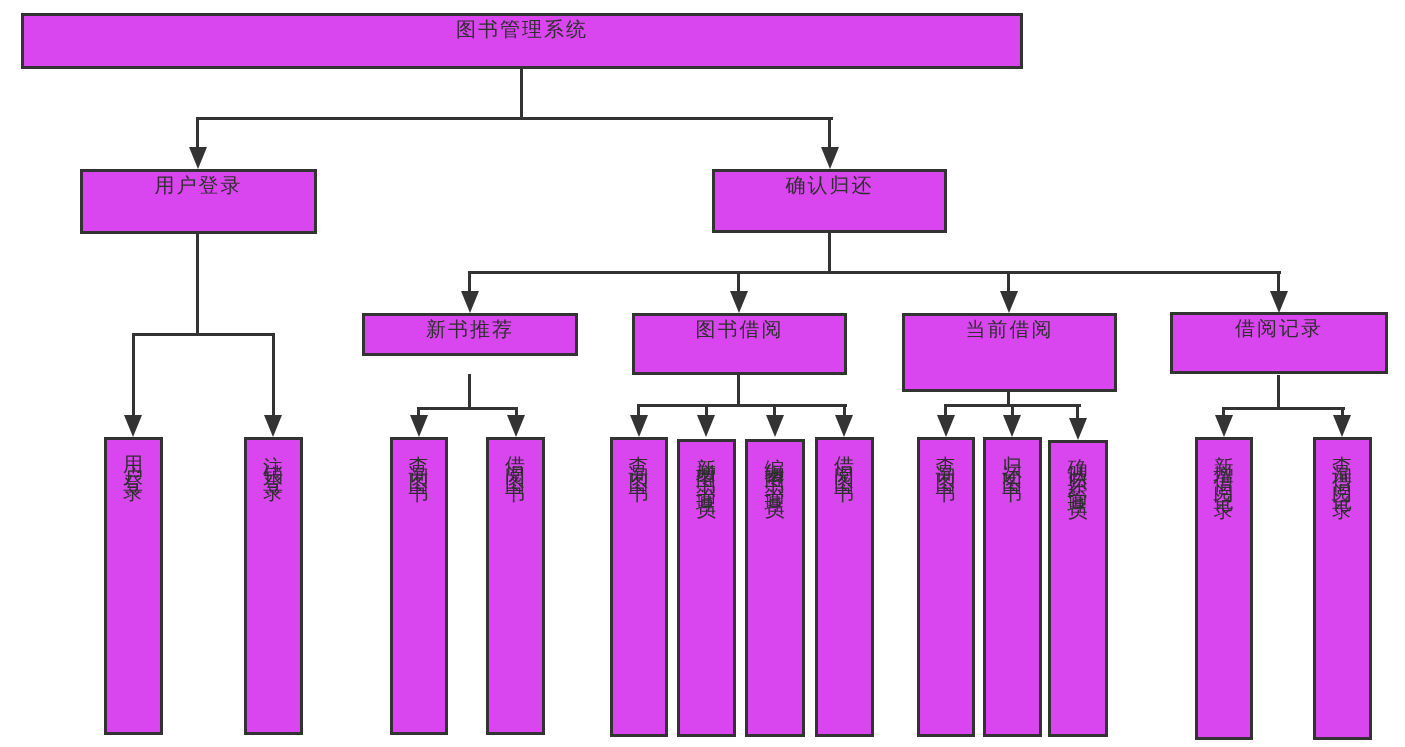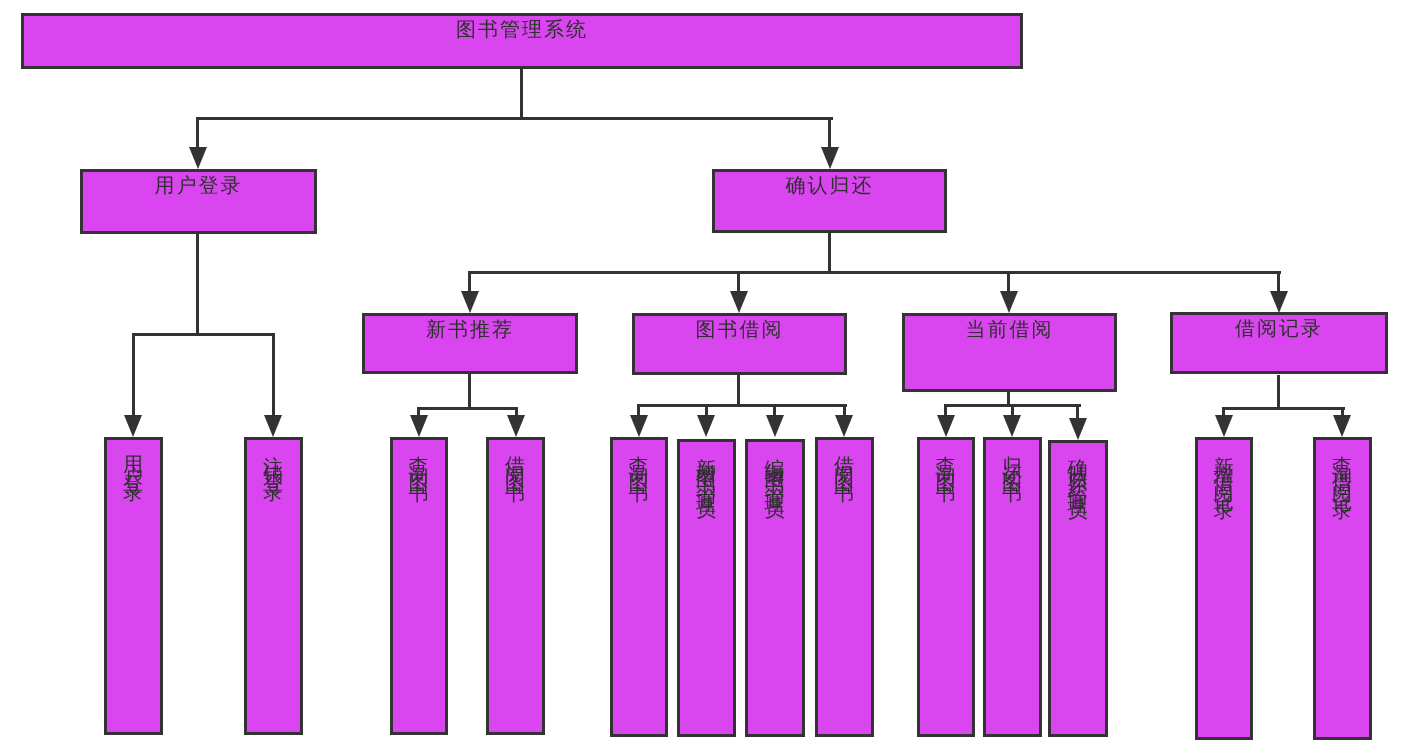--- a/index.html
+++ b/index.html
@@ -97,21 +97,21 @@
     <span>图书管理系统</span>
   </div>
 
   <div class="box h" style="left:80px;top:169px;width:237px;height:65px;">
     <span>用户登录</span>
   </div>
   <div class="box h" style="left:712px;top:169px;width:235px;height:64px;">
     <span>确认归还</span>
   </div>
 
-  <div class="box h" style="left:362px;top:313px;width:216px;height:61px;">
+  <div class="box h" style="left:362px;top:313px;width:216px;height:43px;">
     <span>新书推荐</span>
   </div>
   <div class="box h" style="left:632px;top:313px;width:215px;height:62px;">
     <span>图书借阅</span>
   </div>
   <div class="box h" style="left:902px;top:313px;width:215px;height:79px;">
     <span>当前借阅</span>
   </div>
   <div class="box h" style="left:1170px;top:312px;width:218px;height:62px;">
     <span>借阅记录</span>

